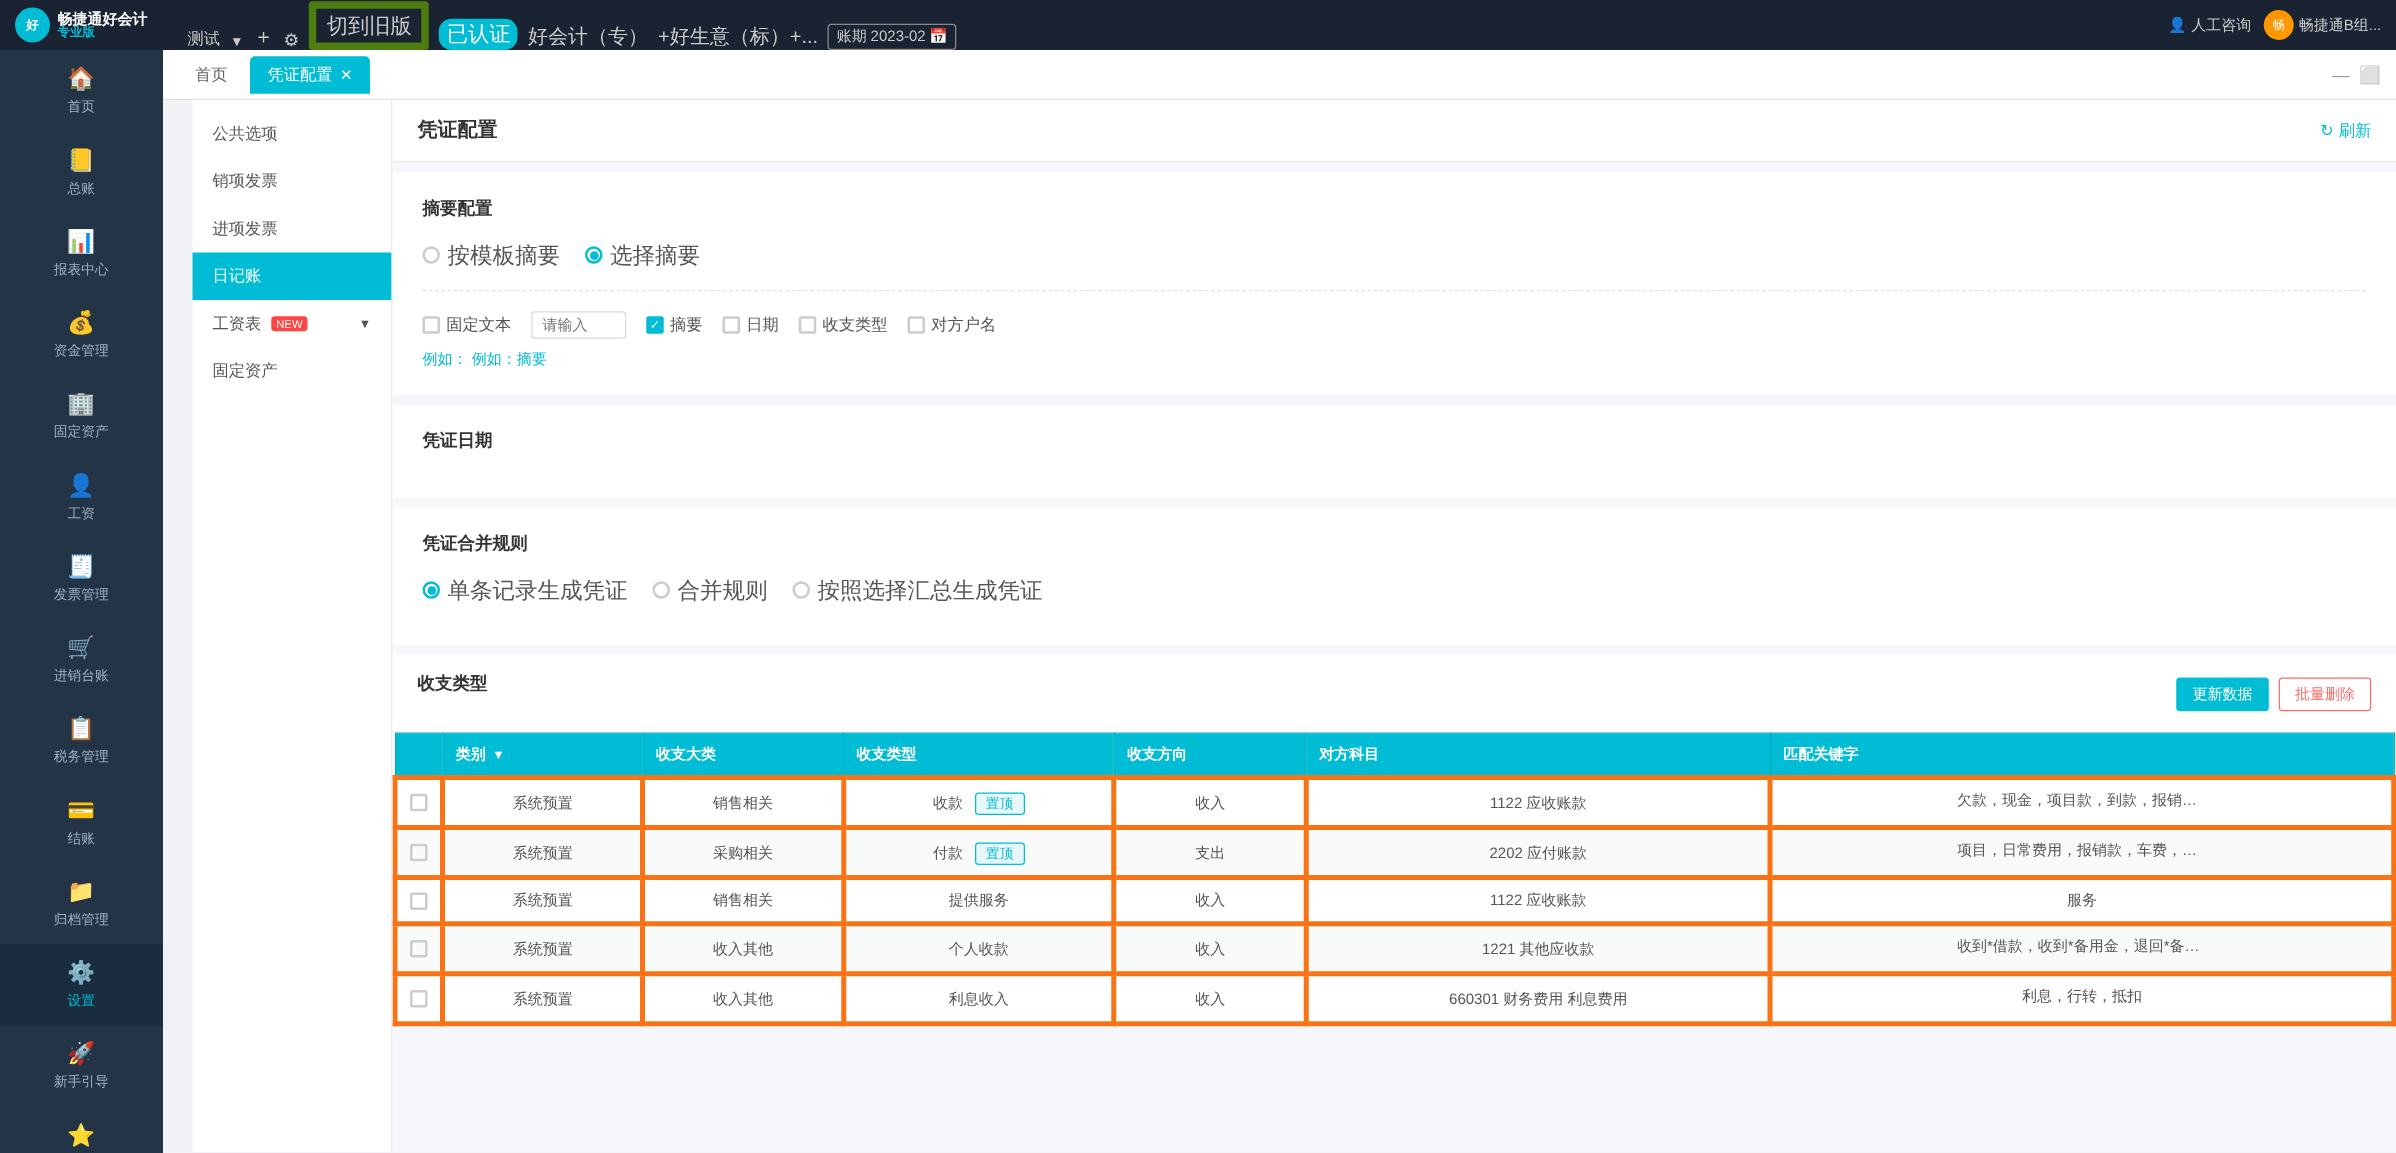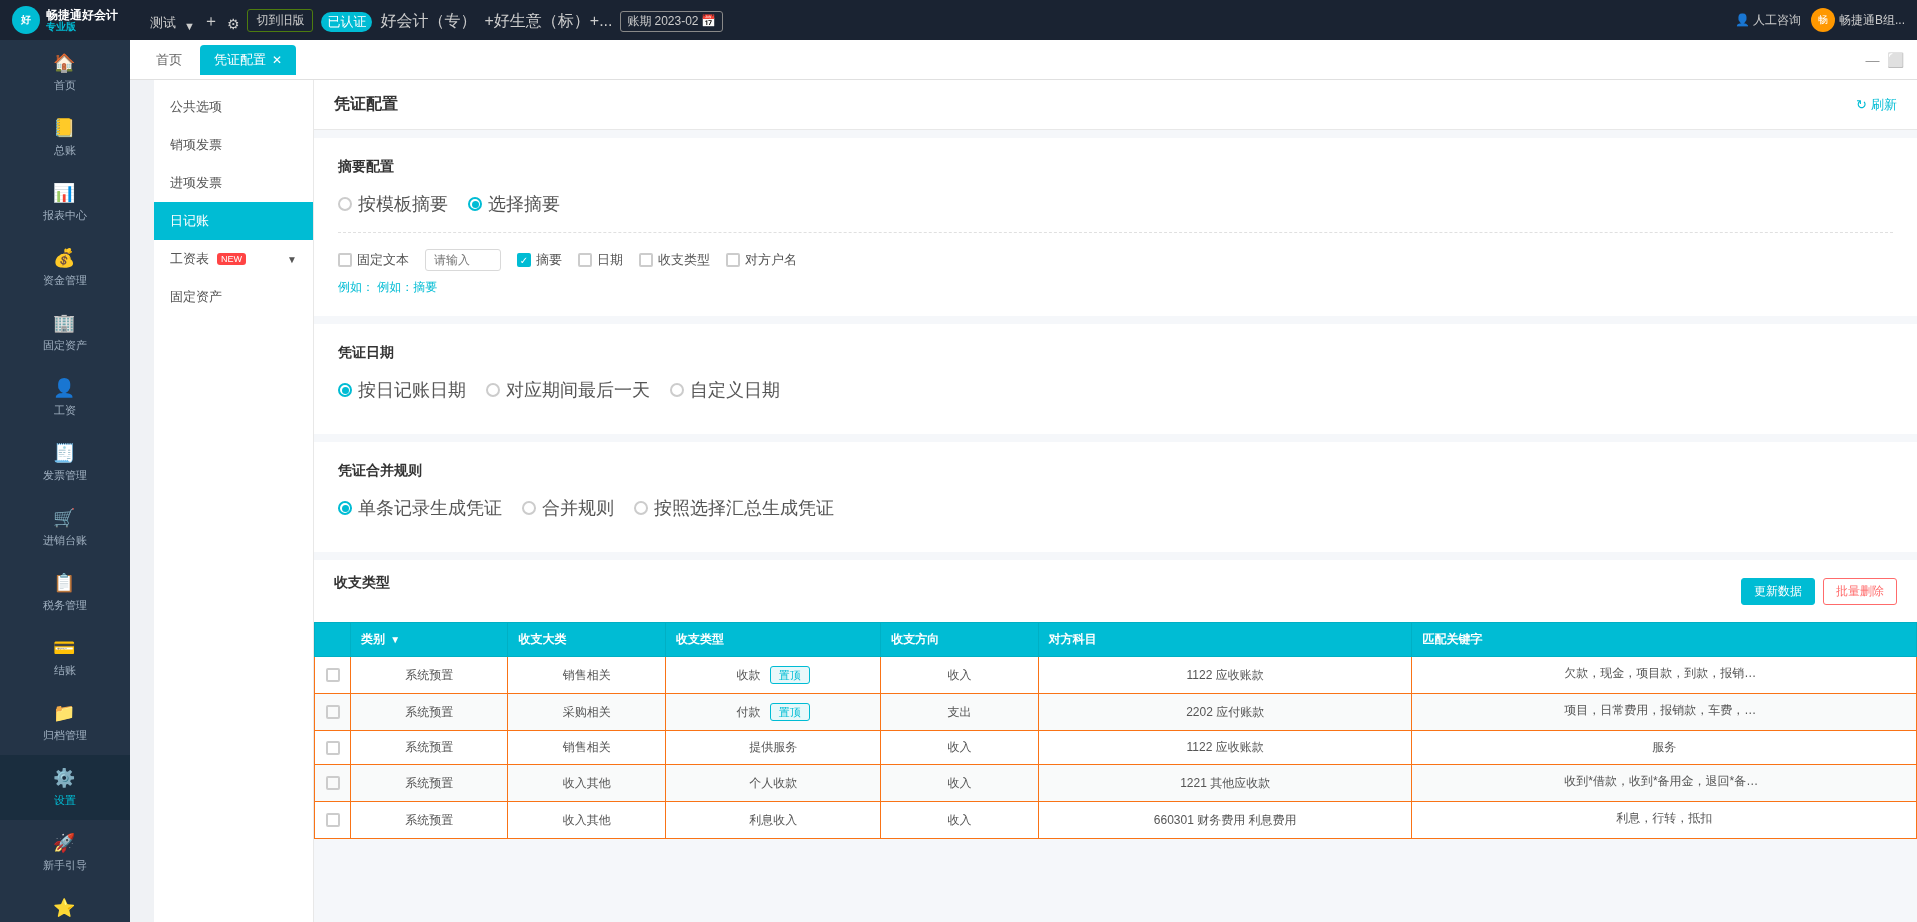--- a/index.html
+++ b/index.html
@@ -3,22 +3,22 @@
   <meta charset="utf-8">
   <style>
     * { box-sizing: border-box; margin: 0; padding: 0; }
     body { font-family: 'Microsoft YaHei', Arial, sans-serif; font-size: 13px; background: #f0f2f5; color: #333; display: flex; flex-direction: column; height: 922px; overflow: hidden; }
 
     
     .top-bar { height: 40px; background: #1a2332; display: flex; align-items: center; padding: 0 12px; gap: 8px; flex-shrink: 0; }
     .top-bar-logo { display: flex; align-items: center; gap: 6px; color: #fff; font-size: 13px; font-weight: bold; width: 130px; }
     .top-bar-logo .logo-icon { width: 28px; height: 28px; background: #00bcd4; border-radius: 50%; display: flex; align-items: center; justify-content: center; color: white; font-size: 10px; }
     .top-bar-content { flex: 1; display: flex; align-items: flex-end; gap: 8px; }
-    .top-bar-switch-btn { background: transparent; border: 1px solid #4d7c0f; color: #ccc; padding: 2px 8px; border-radius: 3px; cursor: pointer; font-size: 12px; }
-    .badge { padding: 1px 6px; border-radius: 10px; font-size: 13px; }
+    .top-bar-switch-btn { background: transparent; border: 6px solid #4d7c0f; color: #ccc; padding: 2px 8px; border-radius: 3px; cursor: pointer; font-size: 17px; }
+    .badge { padding: 1px 6px; border-radius: 10px; font-size: 17px; }
     .badge-green { background: #00bcd4; color: white; }
     .badge-text { color: #ccc; font-size: 16px; }
     .period-tag { background: transparent; border: 1px solid #888; color: #ccc; padding: 1px 6px; border-radius: 3px; font-size: 12px; display: flex; align-items: center; gap: 3px; }
     .top-right { display: flex; align-items: center; gap: 10px; margin-left: auto; }
     .support-link { color: #ccc; font-size: 12px; display: flex; align-items: center; gap: 3px; cursor: pointer; }
     .user-info { display: flex; align-items: center; gap: 4px; color: #ccc; font-size: 12px; cursor: pointer; }
     .user-avatar { width: 24px; height: 24px; background: #ff9800; border-radius: 50%; display: flex; align-items: center; justify-content: center; color: white; font-size: 10px; }
 
     
     .main-wrapper { display: flex; flex: 1; overflow: hidden; }
@@ -77,21 +77,21 @@
     
     .table-section { background: #fff; margin: 8px 0; padding: 0; }
     .table-header-row { display: flex; justify-content: space-between; align-items: center; padding: 14px 20px; }
     .table-actions { display: flex; gap: 8px; }
     .action-btn { padding: 4px 12px; border-radius: 3px; font-size: 12px; cursor: pointer; border: 1px solid; }
     .btn-primary { background: #00bcd4; border-color: #00bcd4; color: white; }
     .btn-danger { background: #fff; border-color: #ff6b6b; color: #ff6b6b; }
 
     .data-table { width: 100%; border-collapse: collapse; font-size: 12px; }
     .data-table th { background: #00bcd4; color: white; padding: 8px 10px; text-align: left; font-weight: bold; border: 1px solid #00afc4; }
-    .data-table td { padding: 8px 10px; text-align: center; border: 1px solid #f97316; color: #555; }
+    .data-table td { padding: 8px 10px; text-align: center; border: 4px solid #f97316; color: #555; }
     .data-table tr:nth-child(even) td { background: #f9fafa; }
     .th-checkbox { width: 36px; }
     .sort-arrow { font-size: 10px; margin-left: 2px; }
 
     .tag-btn { background: #e8f8fa; border: 1px solid #00bcd4; color: #00bcd4; padding: 2px 8px; border-radius: 3px; font-size: 11px; cursor: pointer; }
     .td-left { text-align: left; padding-left: 14px; }
     .ellipsis { overflow: hidden; text-overflow: ellipsis; white-space: nowrap; max-width: 200px; display: inline-block; }
 
     
     .section-divider { border: none; border-top: 1px dashed #e0e0e0; margin: 16px 0; }
@@ -292,34 +292,20 @@
           </div>
 
           <div class="example-text">
             <span>例如：</span>
             <span>例如：摘要</span>
           </div>
         </div>
 
         <div class="config-section">
           <div class="section-title">凭证日期</div>
-          <div class="radio-group">
-            <div class="radio-option">
-              <div class="radio-circle selected"></div>
-              <span>按日记账日期</span>
-            </div>
-            <div class="radio-option">
-              <div class="radio-circle"></div>
-              <span>对应期间最后一天</span>
-            </div>
-            <div class="radio-option">
-              <div class="radio-circle"></div>
-              <span>自定义日期</span>
-            </div>
-          </div>
         </div>
 
         <div class="config-section">
           <div class="section-title">凭证合并规则</div>
           <div class="radio-group">
             <div class="radio-option">
               <div class="radio-circle selected"></div>
               <span>单条记录生成凭证</span>
             </div>
             <div class="radio-option">

